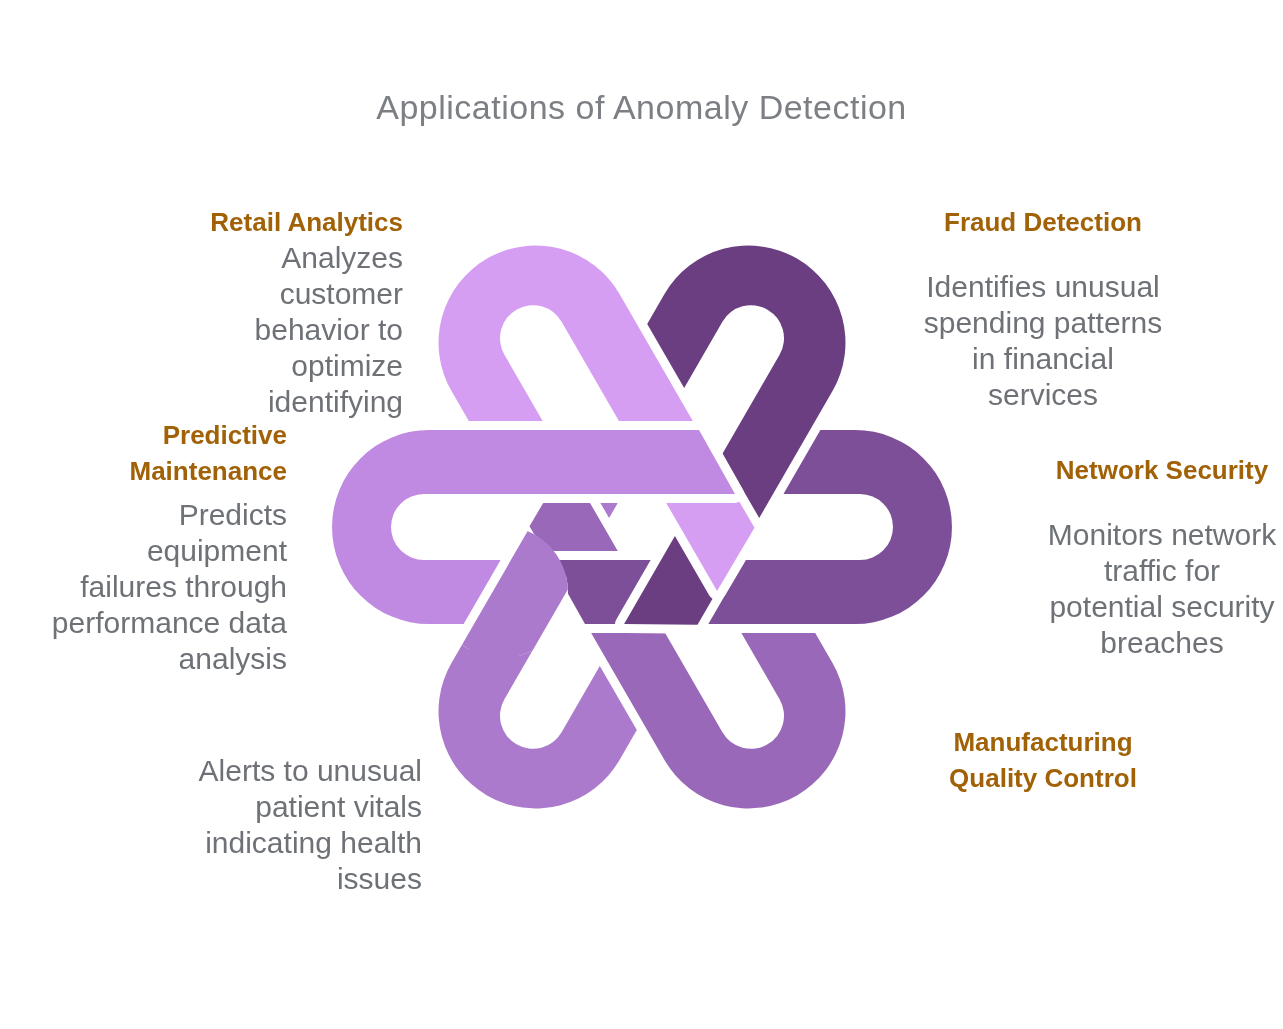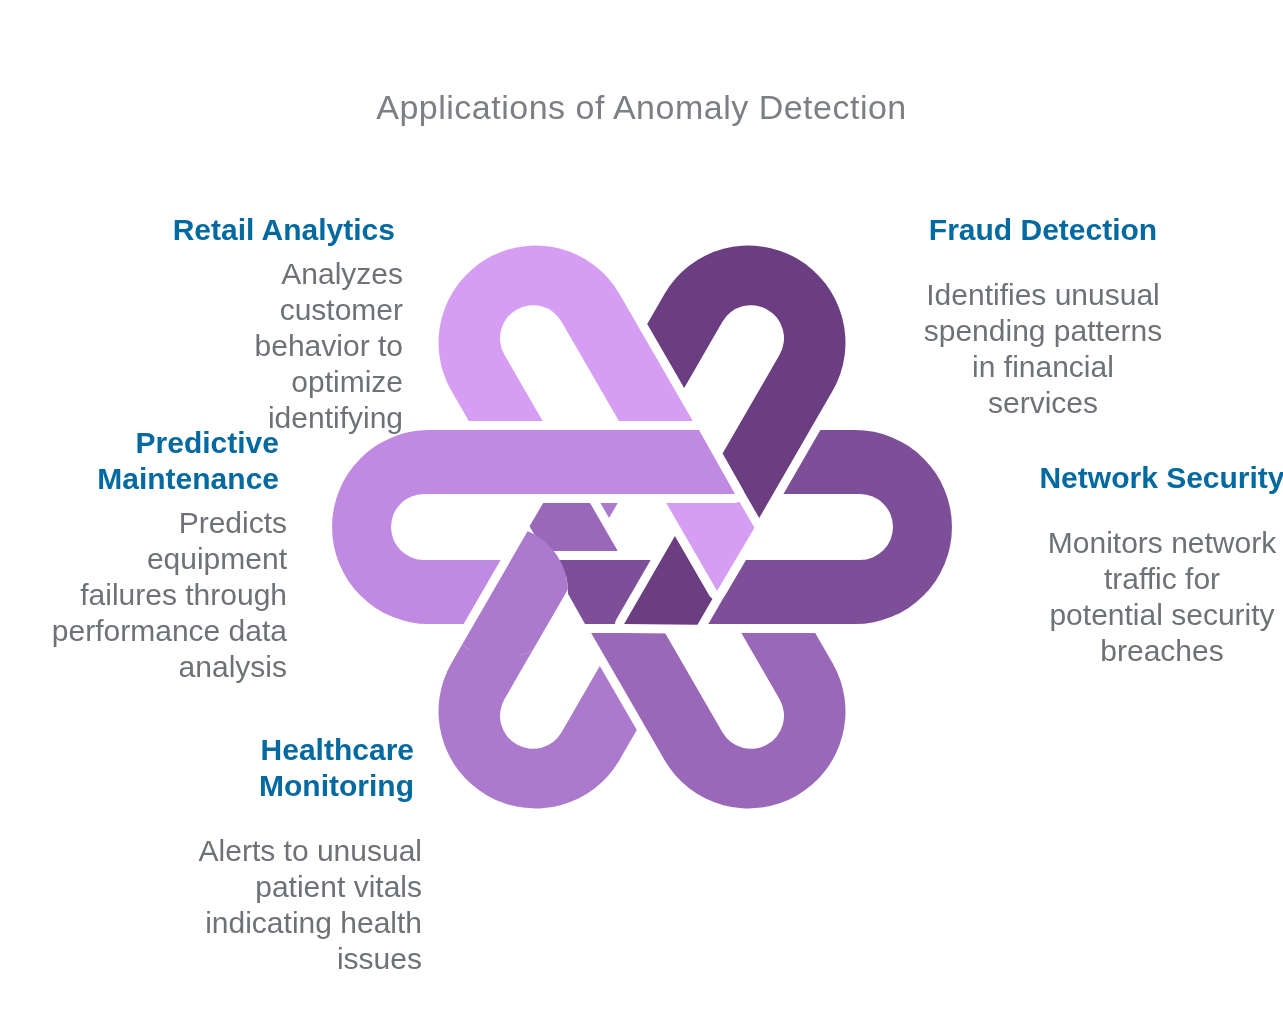--- a/index.html
+++ b/index.html
@@ -7,21 +7,21 @@
     width:1283px;height:1029px;position:relative;background:#ffffff;
     font-family:"Liberation Sans", sans-serif;overflow:hidden;
   }
   .page-title{
     position:absolute;left:0;right:0;top:72px;margin:16px;
     text-align:center;font-size:34px;font-weight:400;color:#7c7f83;
     letter-spacing:0.5px;
   }
   .label{position:absolute;width:330px;}
   .label h3{
-    margin:8px;font-size:30px;line-height:36px;font-weight:700;color:#0369a1;
+    margin:0;font-size:26px;line-height:36px;font-weight:700;color:#a16207;
     white-space:pre-line;
   }
   .label p{
     margin:0;font-size:30px;line-height:36px;font-weight:400;color:#6e7277;
     white-space:pre-line;
   }
   .align-right{text-align:right;}
   .align-left{text-align:center;}
   
   .pos-retail       {top:204px;right:880px;}
@@ -97,22 +97,22 @@
 
 <div class="label align-left pos-network gap-17">
   <h3>Network Security</h3>
   <p>Monitors network
 traffic for
 potential security
 breaches</p>
 </div>
 
 <div class="label align-right pos-healthcare gap-17">
-  <h3>Healthcare
-Monitoring</h3>
   <p>Alerts to unusual
 patient vitals
 indicating health
 issues</p>
 </div>
 
 <div class="label align-left pos-manufacturing gap-17">
+  <h3>Manufacturing
+Quality Control</h3>
 </div>
 
 </body></html>

